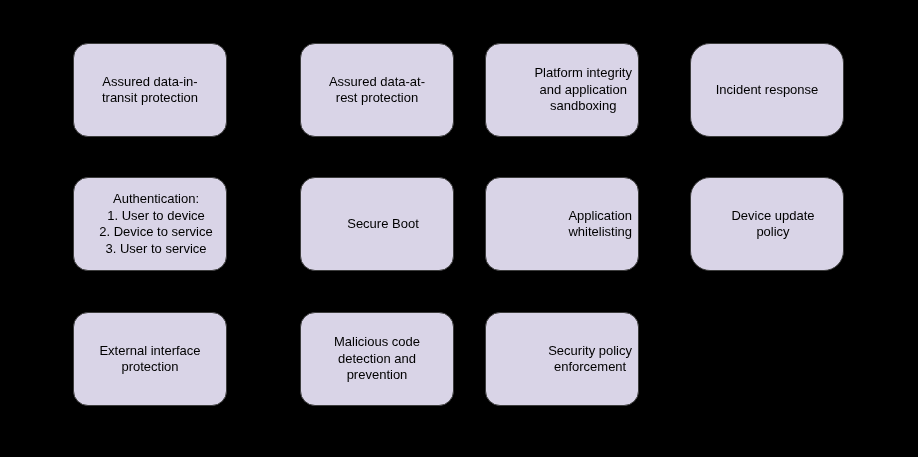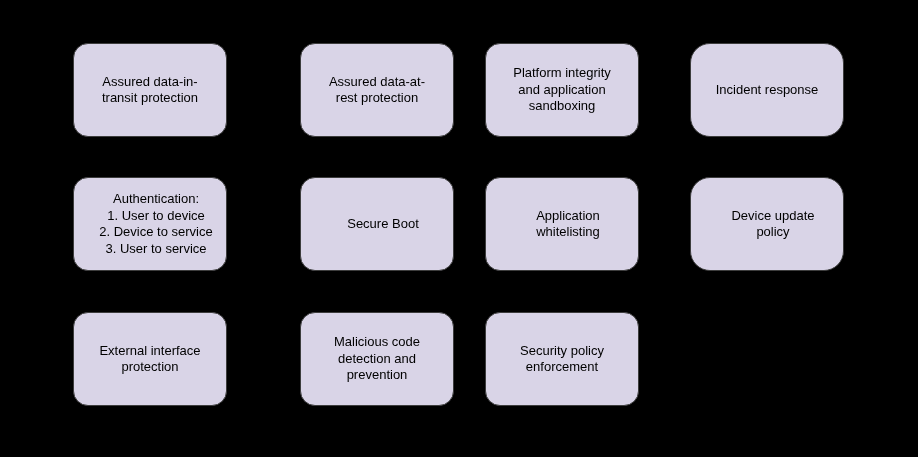--- a/index.html
+++ b/index.html
@@ -31,21 +31,21 @@
   .node-label {
     white-space: pre-line;
     font-size: 13px;
     line-height: 16.5px;
     color: #000000;
     padding: 0 6px;
   }
   
   .c1 { left: 73px; }
   .c2 { left: 280px; margin-left: 20px; }
-  .c3 { left: 485px; }
+  .c3 { left: 485px; justify-content: flex-end; }
   .c4 { left: 690px; border-radius: 20px; }
   
   .r1 { top: 43px; }
   .r2 { top: 177px; padding-left: 12px; }
   .r3 { top: 312px; }
 </style>
 </head>
 <body>
 
 <div class="canvas">

